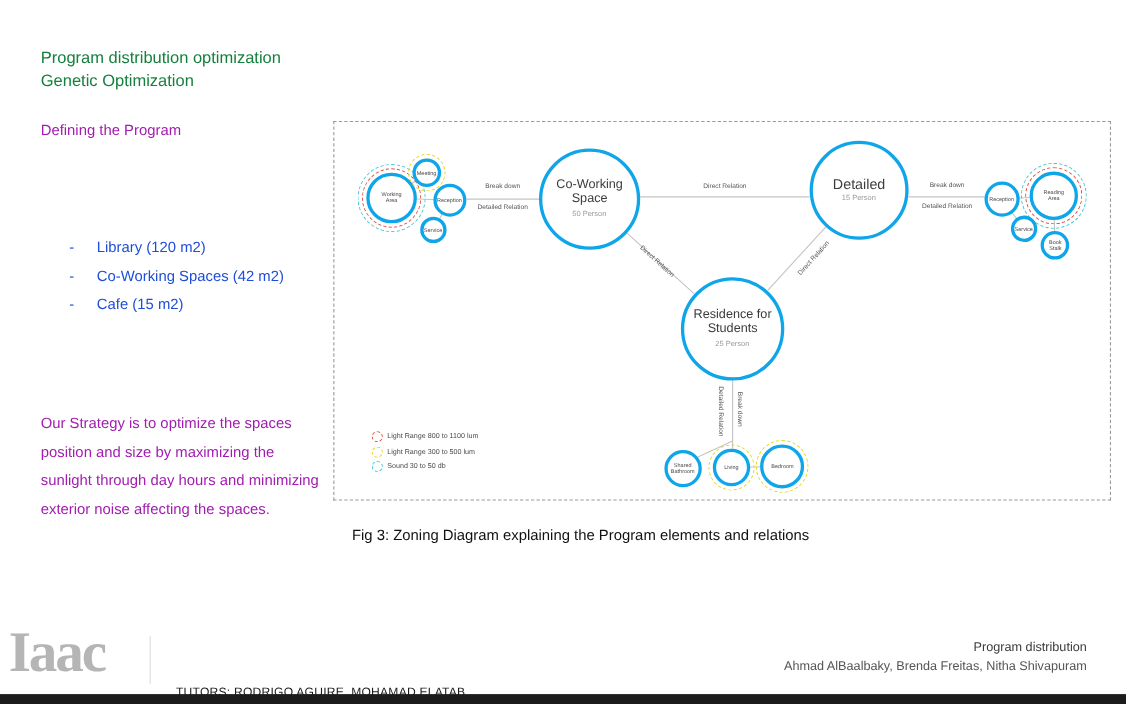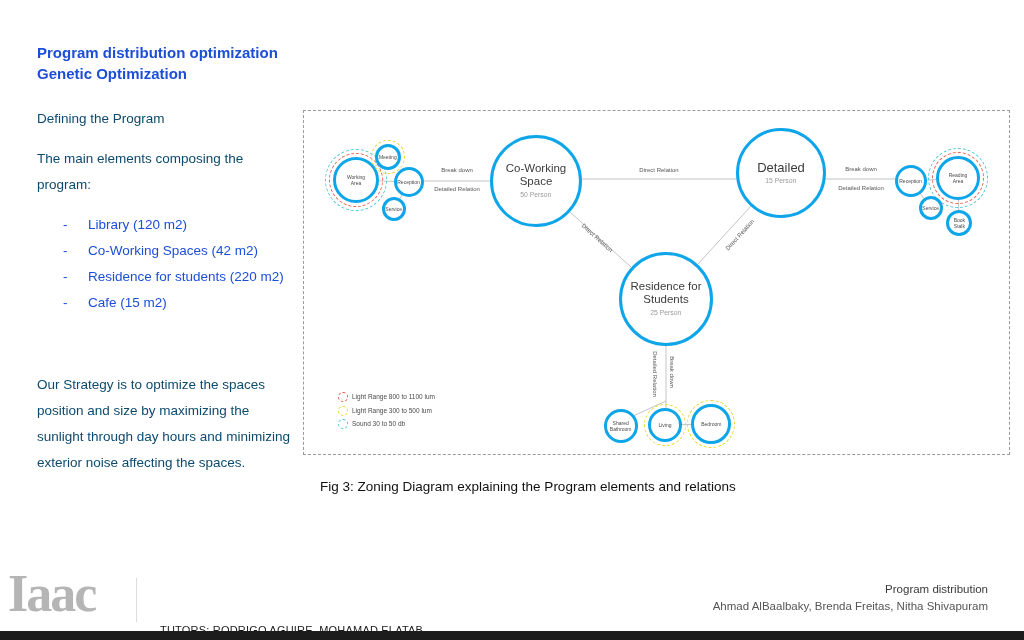--- a/index.html
+++ b/index.html
@@ -2,23 +2,23 @@
 <html><head>
 <meta charset="utf-8">
 <style>
   * { margin:0; padding:0; box-sizing:border-box; }
   body { background:#888; }
   .page {
     position:relative; width:1024px; height:640px; background:#ffffff;
     font-family:"Liberation Sans", sans-serif; overflow:hidden;
   }
   
-  .title { position:absolute; left:37px; top:42px; font-size:15px; font-weight:bold;
-           color:#1d4ed8; line-height:21px; }
-  .body-block { position:absolute; color:#0c4a6e; font-size:13.5px; line-height:26px; }
+  .title { position:absolute; left:37px; top:42px; font-size:15px; font-weight:normal;
+           color:#15803d; line-height:21px; }
+  .body-block { position:absolute; color:#a21caf; font-size:13.5px; line-height:26px; }
   .defining { left:37px; top:106px; }
   .elements-heading { left:37px; top:146px; width:240px; }
   .elements-list { position:absolute; left:88px; top:212px; width:200px; list-style:none;
                    color:#1d4ed8; font-size:13.5px; line-height:26px; }
   .elements-list li { position:relative; }
   .elements-list li::before { content:"-"; position:absolute; left:-25px; }
   .strategy { left:37px; top:372px; width:256px; }
   
   .diagram { position:absolute; left:303px; top:110px; width:707px; height:345px;
              border:1px dashed #9a9a9a; }
@@ -51,25 +51,23 @@
 </head>
 <body>
 
 <div class="page">
 
   <div class="title">
     <div>Program distribution optimization</div>
     <div>Genetic Optimization</div>
   </div>
   <div class="body-block defining">Defining the Program</div>
-  <div class="body-block elements-heading">The main elements composing the program:</div>
   <ul class="elements-list">
     <li>Library (120 m2)</li>
     <li>Co-Working Spaces (42 m2)</li>
-    <li>Residence for students (220 m2)</li>
     <li>Cafe (15 m2)</li>
   </ul>
   <div class="body-block strategy">Our Strategy is to optimize the spaces position and size by maximizing the sunlight through day hours and minimizing exterior noise affecting the spaces.</div>
 
   <div class="diagram">
     <svg width="707" height="345" viewBox="0 0 707 345">
       <g stroke="#c4c4c4" stroke-width="1" fill="none">
         <line x1="120" y1="70" x2="186" y2="70"></line>
         <line x1="52" y1="69" x2="84" y2="46"></line>
         <line x1="52" y1="69" x2="105" y2="71"></line>

